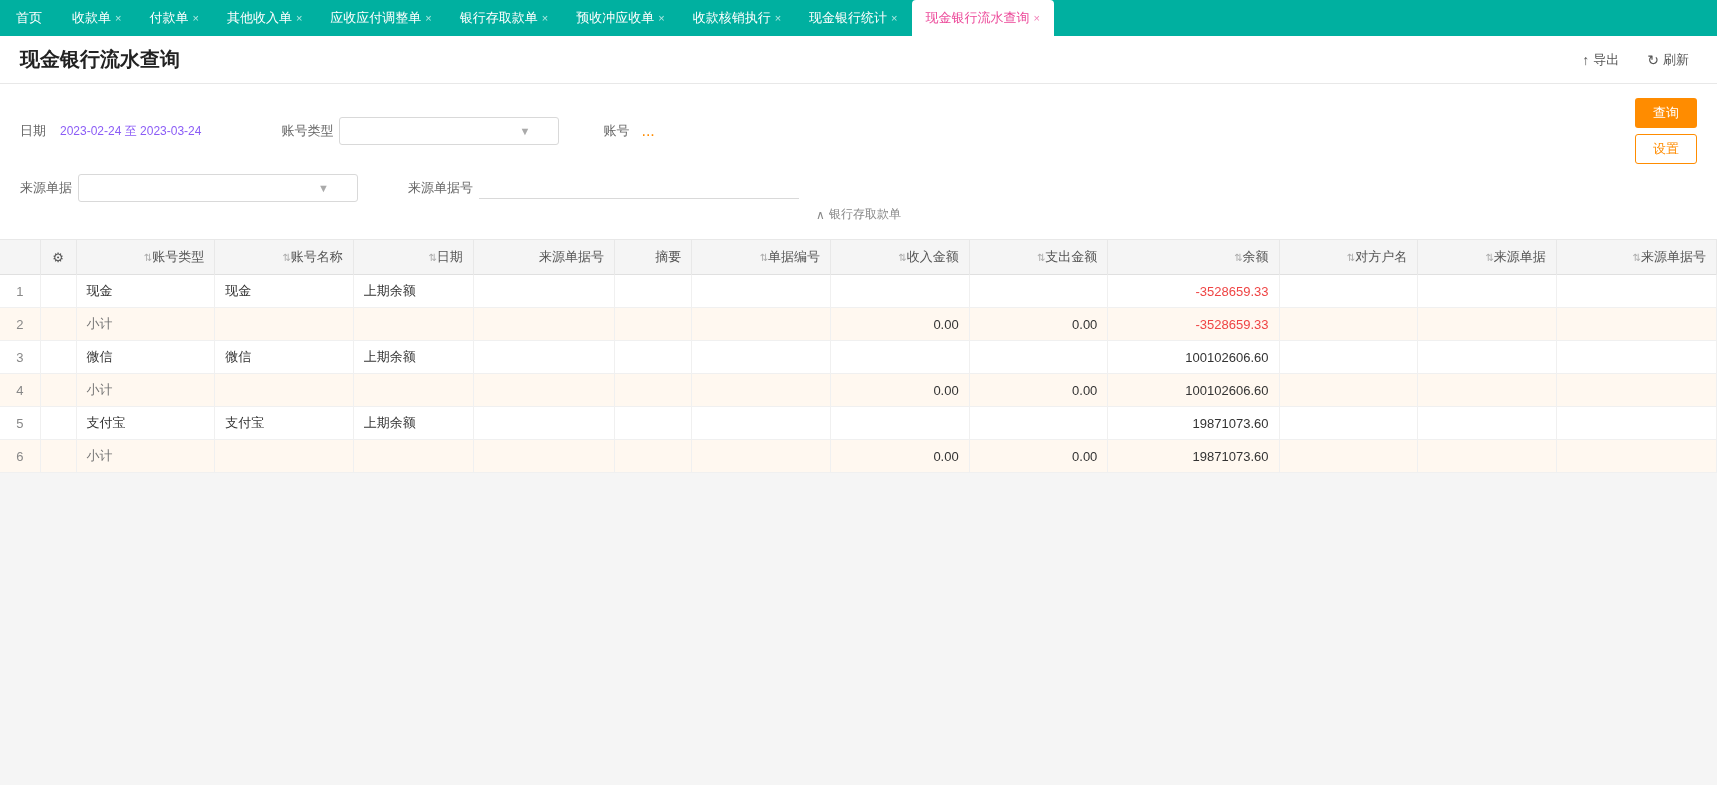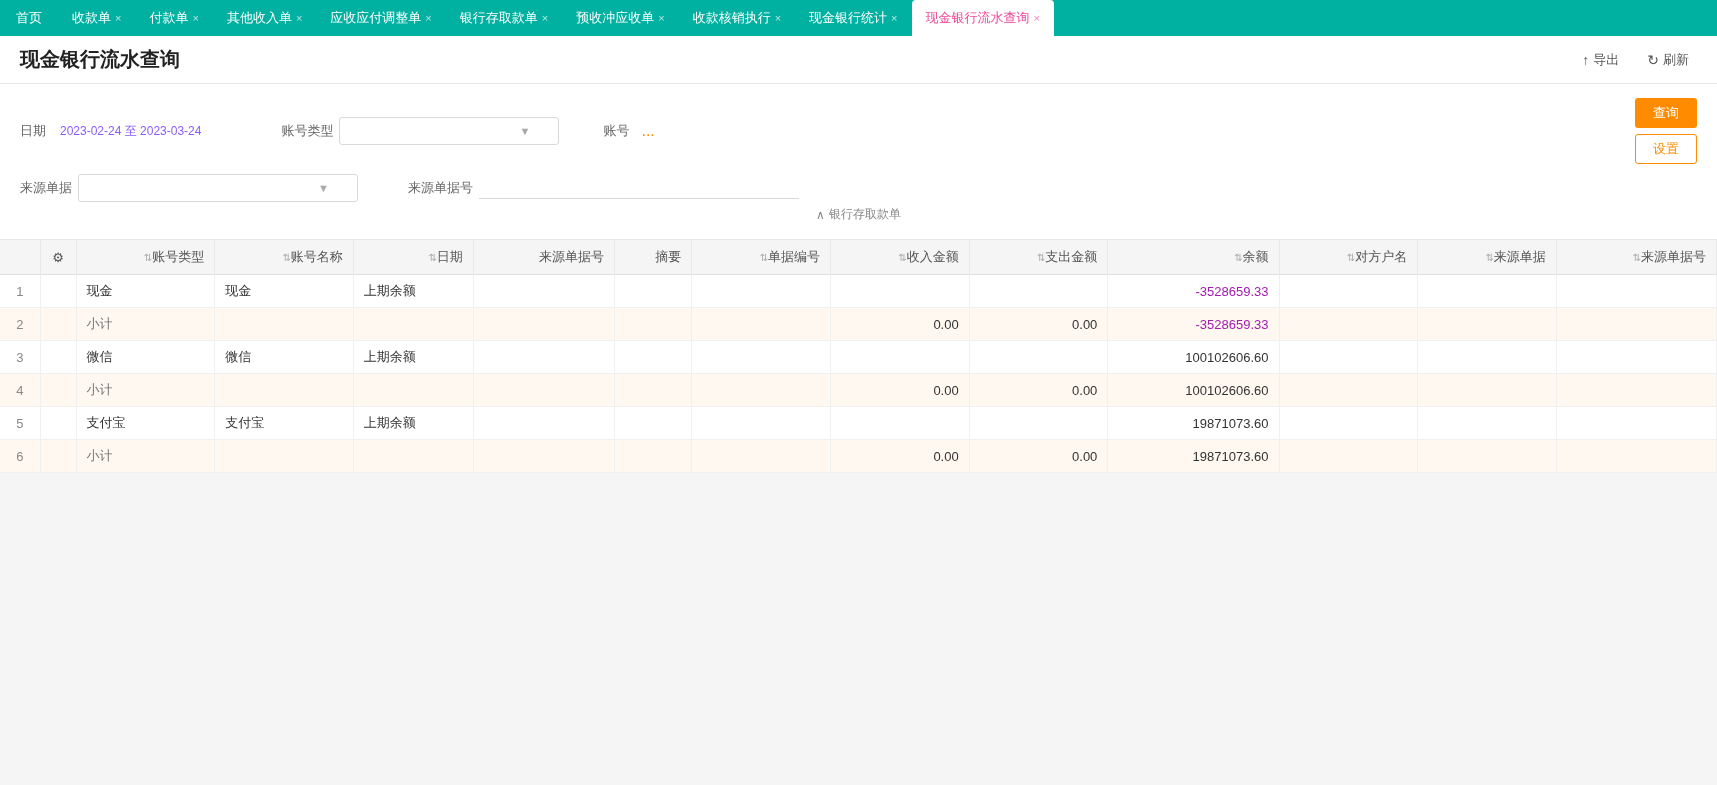--- a/index.html
+++ b/index.html
@@ -222,21 +222,21 @@
       text-align: right;
     }
     .row-index {
       color: #888;
       text-align: center;
       width: 40px;
     }
     .subtotal-label {
       color: #737373;
     }
-    .negative { color: #a21caf; }
+    .negative { color: #ef4444; }
   </style>
 </head>
 <body>
 
 <div class="top-nav">
   <div class="nav-home">首页</div>
   <div id="nav-tabs-container" style="display:flex; align-items:center; height:27px;">
       <div class="nav-item">收款单<span class="close-x">×</span></div>
       <div class="nav-item">付款单<span class="close-x">×</span></div>
       <div class="nav-item">其他收入单<span class="close-x">×</span></div>

